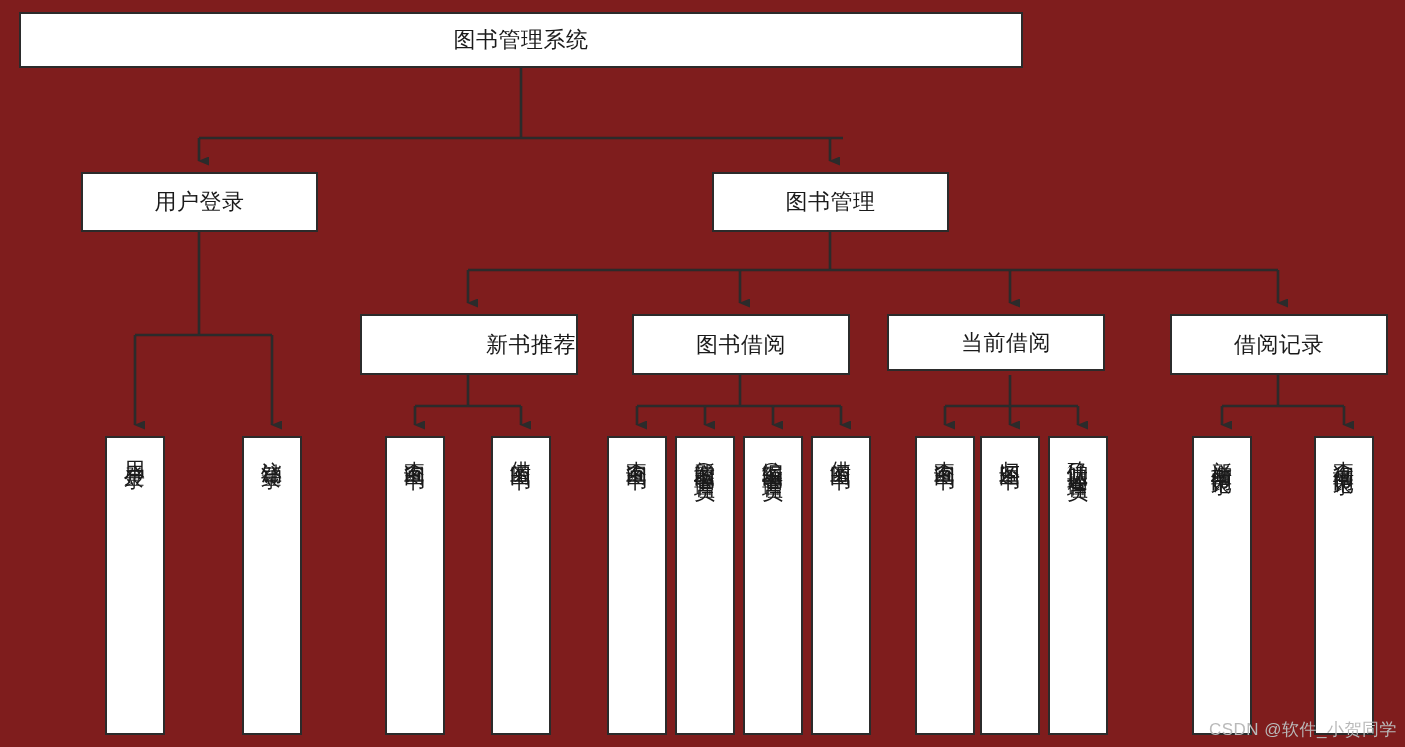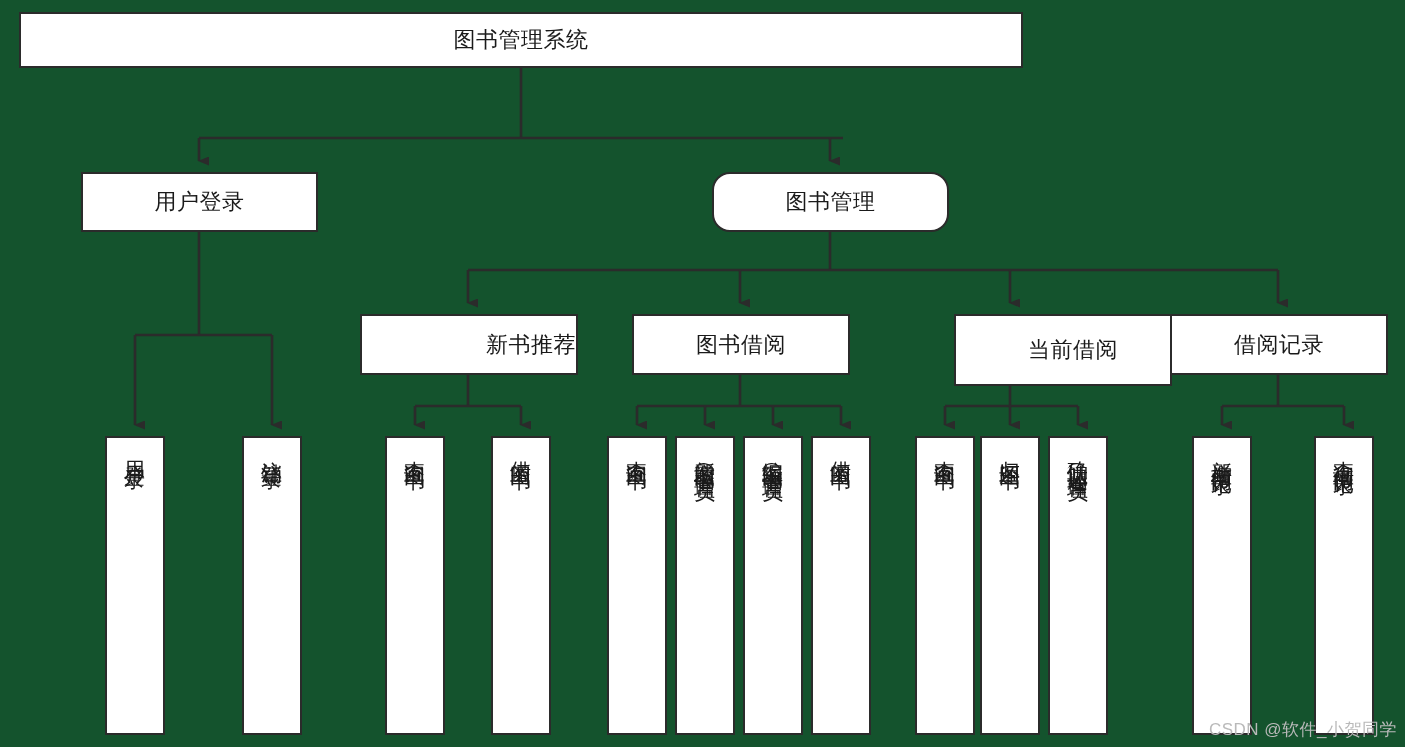--- a/index.html
+++ b/index.html
@@ -11,21 +11,21 @@
     width: 1405px;
     height: 747px;
     font-family: "Liberation Sans", "DejaVu Sans", sans-serif;
     position: relative;
     overflow: hidden;
   }
   #diagram-root {
     position: relative;
     width: 1405px;
     height: 747px;
-    background: #14532d;
+    background: #7f1d1d;
   }
   svg.connectors {
     position: absolute;
     left: 0;
     top: 0;
     width: 1405px;
     height: 747px;
     pointer-events: none;
   }
   .node {
@@ -125,31 +125,31 @@
     </g>
   </svg>
 
   <div class="node horizontal" style="left:19px; top:12px; width:1004px; height:56px;">
     <span class="node-label">图书管理系统</span>
   </div>
 
   <div class="node horizontal" style="left:81px; top:172px; width:237px; height:60px;">
     <span class="node-label">用户登录</span>
   </div>
-  <div class="node horizontal" style="left:712px; top:172px; width:237px; height:60px;border-radius:18px;">
+  <div class="node horizontal" style="left:712px; top:172px; width:237px; height:60px;">
     <span class="node-label">图书管理</span>
   </div>
 
   <div class="node horizontal" style="left:360px; top:314px; width:218px; height:61px;justify-content:flex-end;">
     <span class="node-label">新书推荐</span>
   </div>
   <div class="node horizontal" style="left:632px; top:314px; width:218px; height:61px;">
     <span class="node-label">图书借阅</span>
   </div>
-  <div class="node horizontal" style="left:954px; top:314px; width:218px; height:72px;padding-left:20px;">
+  <div class="node horizontal" style="left:887px; top:314px; width:218px; height:57px;padding-left:20px;">
     <span class="node-label">当前借阅</span>
   </div>
   <div class="node horizontal" style="left:1170px; top:314px; width:218px; height:61px;">
     <span class="node-label">借阅记录</span>
   </div>
 
   <div class="node vertical" style="left:105px; top:436px; width:60px; height:299px;">
     <span class="node-label">用户登录</span>
   </div>
   <div class="node vertical" style="left:242px; top:436px; width:60px; height:299px;">

